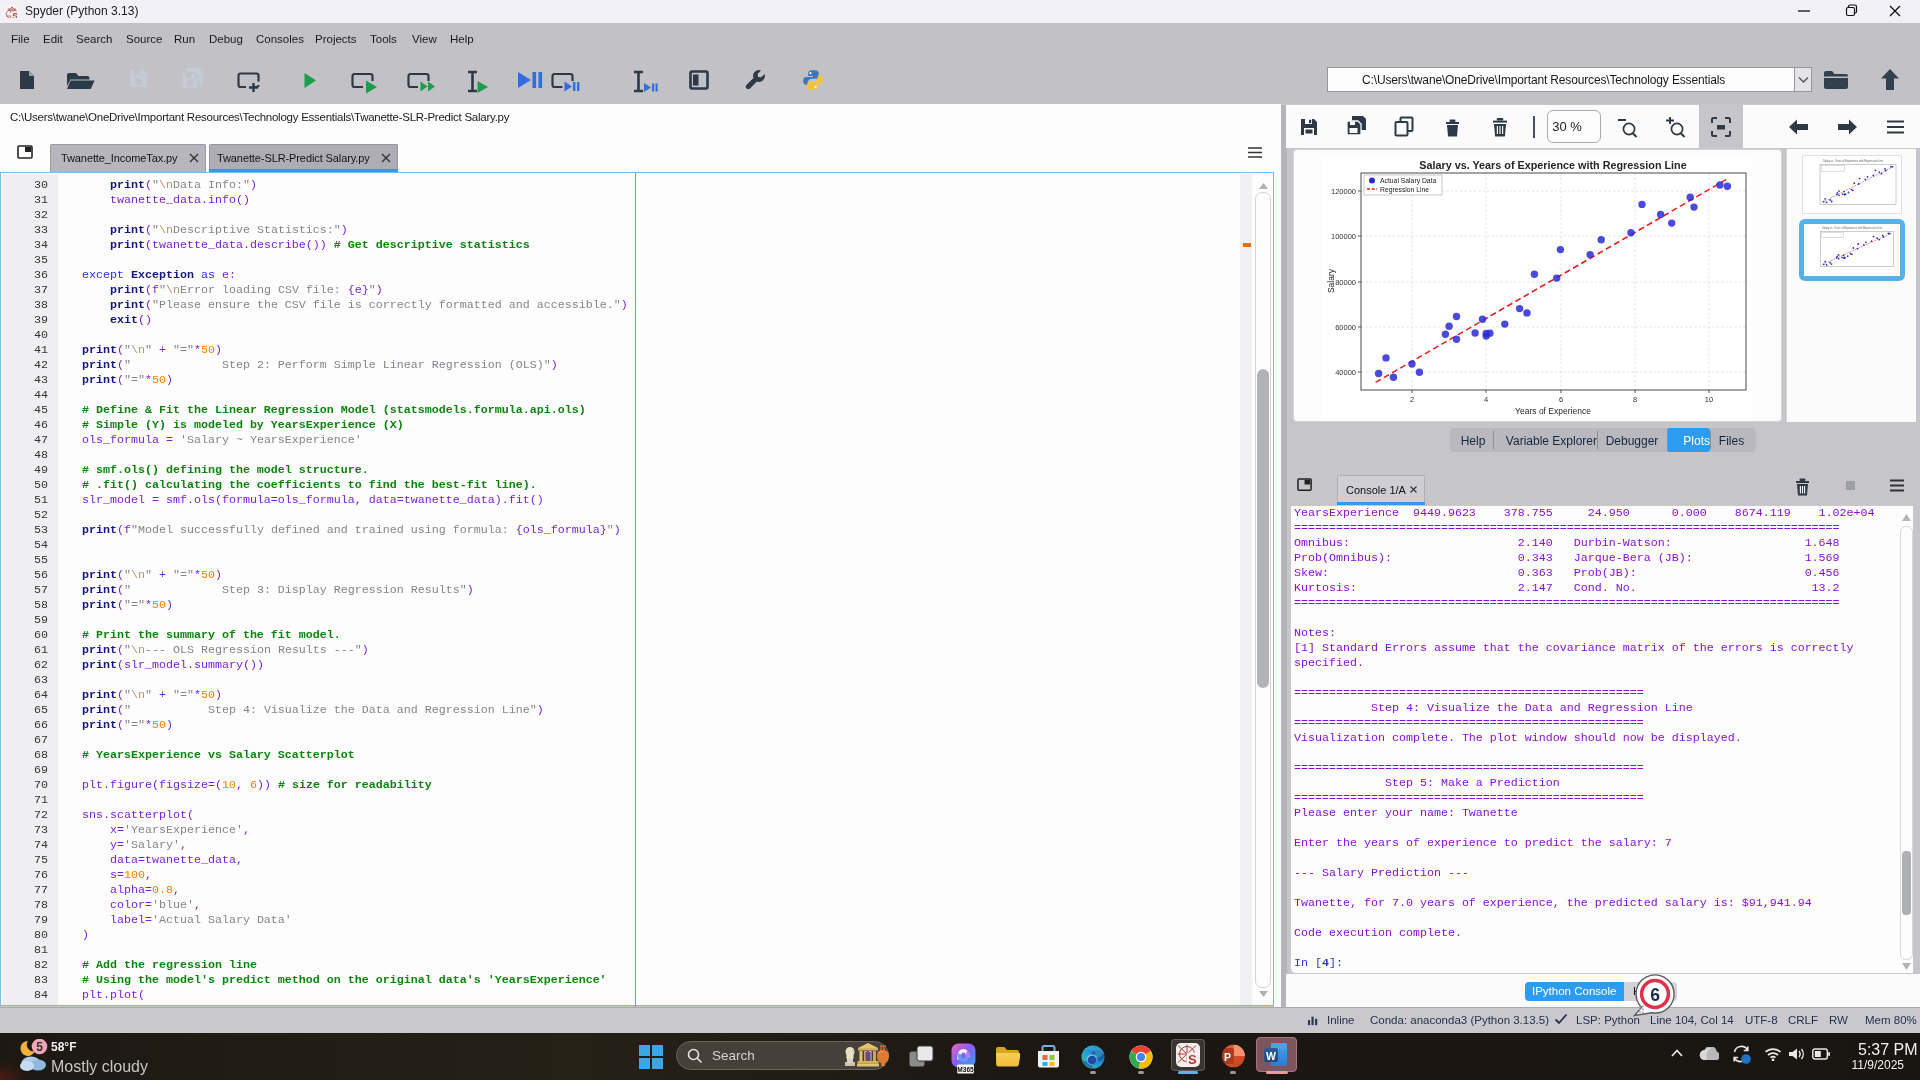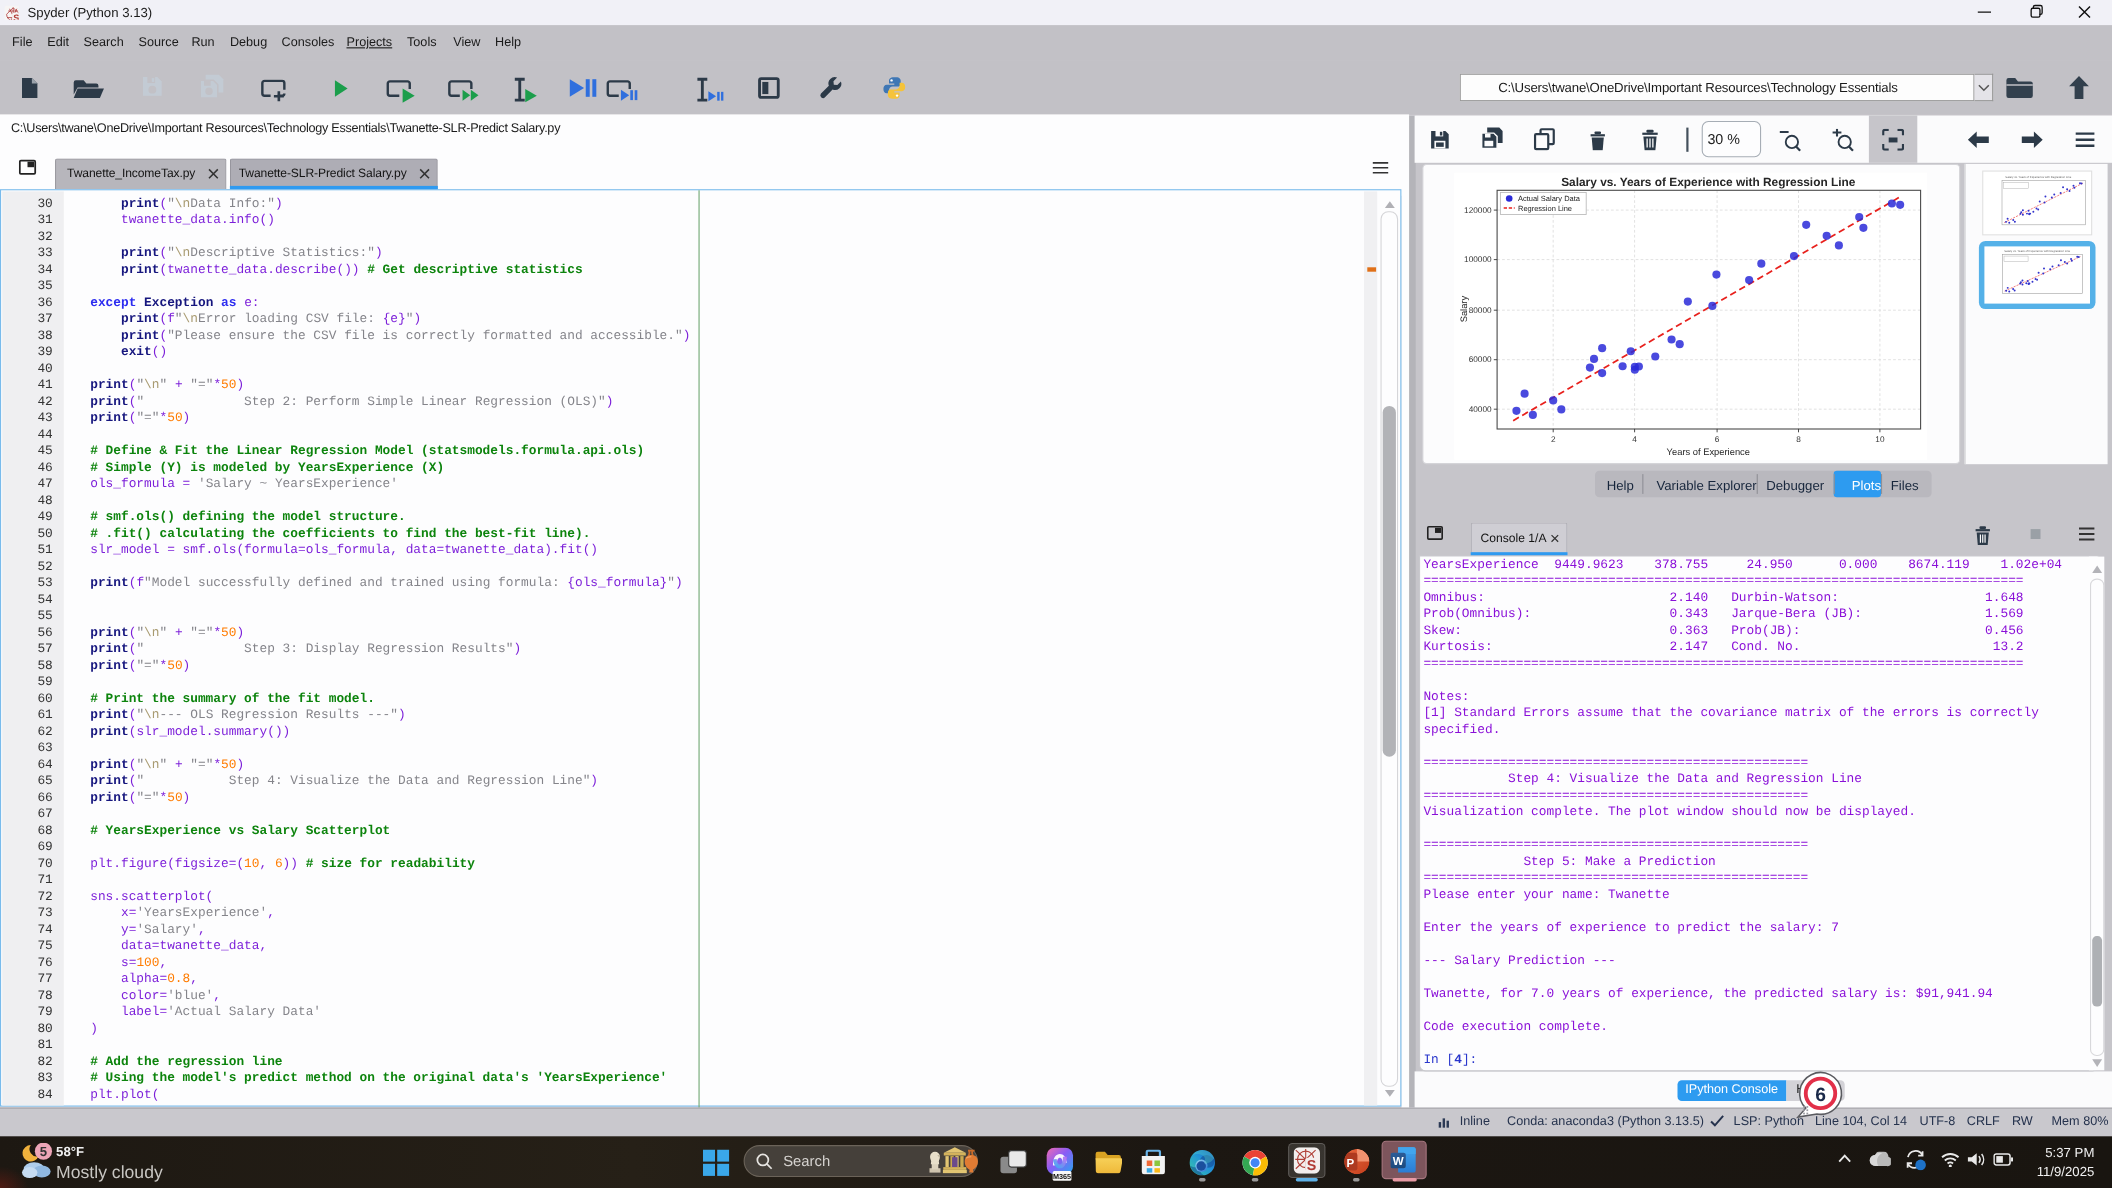--- a/index.html
+++ b/index.html
@@ -1,20 +1,20 @@
 <!DOCTYPE html>
 <html><head>
 <meta charset="utf-8">
 <style>
 * { margin:0; padding:0; box-sizing:border-box; }
 html,body { width:1920px; height:1080px; overflow:hidden; }
 body { position:relative; background:#c6c5ca; font-family:"Liberation Sans", sans-serif; }
 .abs { position:absolute; white-space:nowrap; }
 pre { font-family:"Liberation Mono", monospace; font-size:11.667px; line-height:15px; white-space:pre !important; }
-.k { color:#2b2bf0;font-weight:bold; }
+.k { color:#2b2bf0; }
 .b { color:#16167e; font-weight:bold; }
 .s { color:#84848a; }
 .e { color:#a89a70; }
 .n { color:#ff7c00; }
 .c { color:#0d840d; font-weight:bold; }
 svg { display:block; }
 </style>
 </head>
 <body>
 
@@ -37,21 +37,21 @@
 
 <div class="abs" style="left:0;top:23px;width:1920px;height:32px;background:#c2c1c6;"></div>
 <div class="abs" style="left:0;top:33px;width:1920px;height:16px;font-size:11.5px;color:#1a1a1a;">
   <span class="abs" style="left:11px;">File</span>
   <span class="abs" style="left:43px;">Edit</span>
   <span class="abs" style="left:76px;">Search</span>
   <span class="abs" style="left:126px;">Source</span>
   <span class="abs" style="left:174px;">Run</span>
   <span class="abs" style="left:209px;">Debug</span>
   <span class="abs" style="left:256px;">Consoles</span>
-  <span class="abs" style="left:315px;text-decoration:underline;">Projects</span>
+  <span class="abs" style="left:315px;">Projects</span>
   <span class="abs" style="left:370px;">Tools</span>
   <span class="abs" style="left:412px;">View</span>
   <span class="abs" style="left:450px;">Help</span>
 </div>
 
 <div class="abs" style="left:0;top:55px;width:1920px;height:49px;background:#c2c1c6;"></div>
 <svg class="abs" style="left:19px;top:70px;width:16px;height:20px;" viewBox="0 0 16 20">
     <path d="M1 1 h9 l5 5 v13 H1 Z" fill="#2c3a48"></path>
     <path d="M10 1 l5 5 h-5 Z" fill="#9aa2aa"></path>
   </svg>
@@ -799,14 +799,14 @@
   </svg>
 <svg class="abs" style="left:1788px;top:1047px;width:17px;height:14px;" viewBox="0 0 17 14">
     <path d="M1 5 h3.5 L9 1.5 v11 L4.5 9 H1 Z" fill="#e8e8e8"></path>
     <path d="M11 4 a5 5 0 0 1 0 6 M13.5 2 a8 8 0 0 1 0 10" fill="none" stroke="#e8e8e8" stroke-width="1.4"></path>
   </svg>
 <svg class="abs" style="left:1812px;top:1048px;width:18px;height:12px;" viewBox="0 0 18 12">
     <rect x="0.8" y="1" width="14.5" height="10" rx="2" fill="none" stroke="#e8e8e8" stroke-width="1.4"></rect>
     <rect x="16.2" y="4" width="1.8" height="4" rx="0.8" fill="#e8e8e8"></rect>
     <rect x="2.8" y="3" width="6" height="6" fill="#e8e8e8"></rect>
   </svg>
-<div class="abs" style="left:1858px;top:1041px;width:46px;font-size:12px;color:#f0f0f0;text-align:right;">5:37 PM</div>
+<div class="abs" style="left:1858px;top:1041px;width:46px;font-size:16px;color:#f0f0f0;text-align:right;">5:37 PM</div>
 <div class="abs" style="left:1840px;top:1058px;width:64px;font-size:12px;color:#f0f0f0;text-align:right;">11/9/2025</div>
 
 </body></html>

